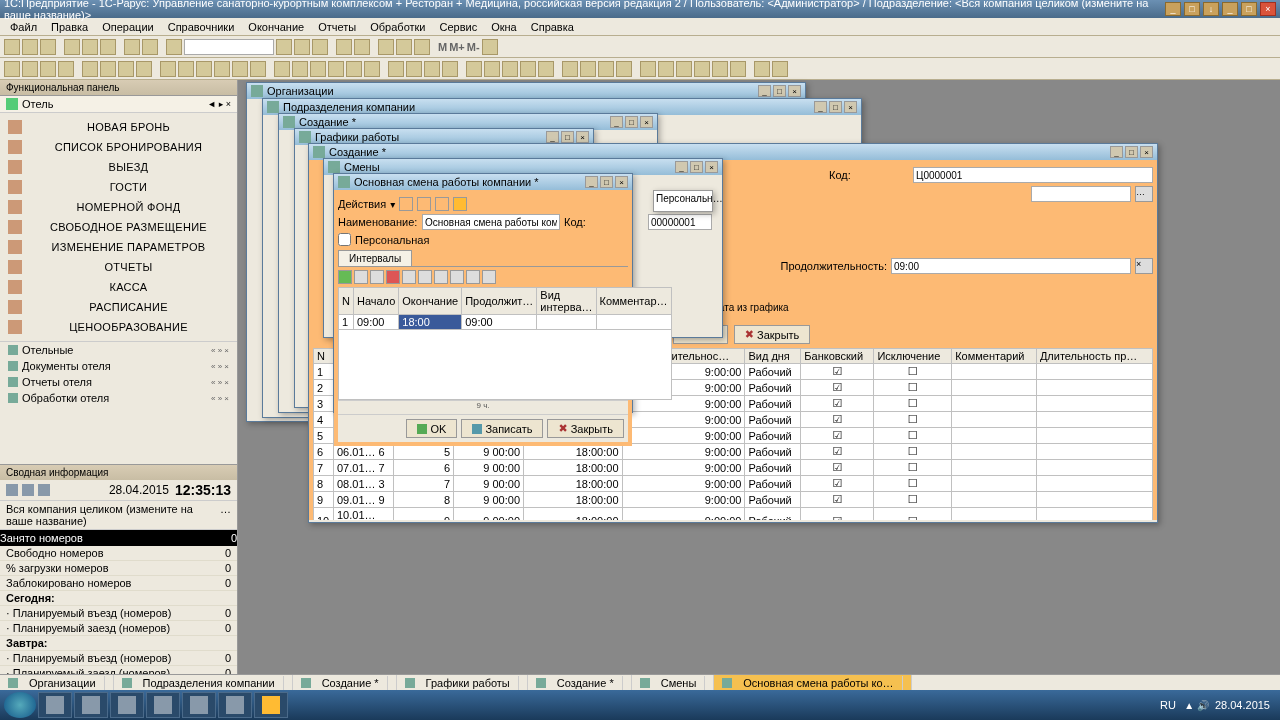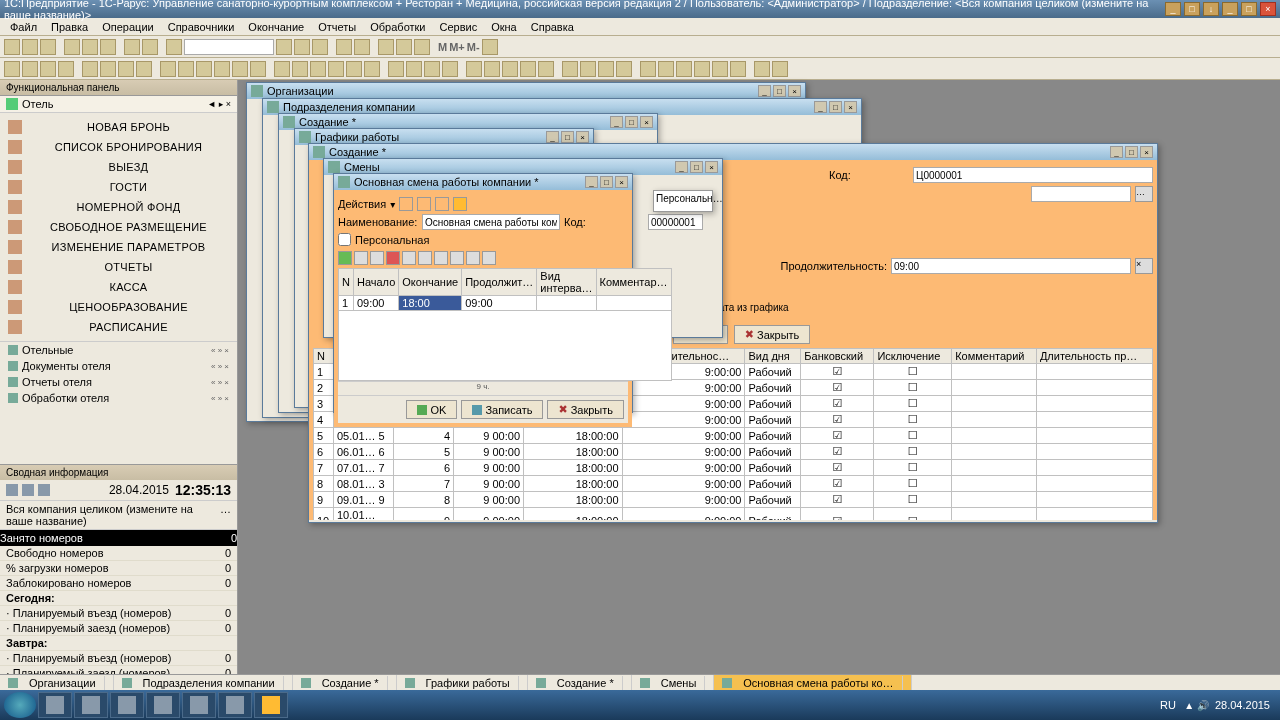--- a/index.html
+++ b/index.html
@@ -230,25 +230,25 @@
         <div class="nav-item">
           <i></i>
           <span>ОТЧЕТЫ</span>
         </div>
         <div class="nav-item">
           <i></i>
           <span>КАССА</span>
         </div>
         <div class="nav-item">
           <i></i>
+          <span>РАСПИСАНИЕ</span>
+        </div>
+        <div class="nav-item">
+          <i></i>
           <span>ЦЕНООБРАЗОВАНИЕ</span>
-        </div>
-        <div class="nav-item">
-          <i></i>
-          <span>РАСПИСАНИЕ</span>
         </div>
       </div>
     <div class="sub-list" id="sub">
         <div class="sub-item">
           <i></i>
           <span>Отельные</span>
           <span class="ar">« » ×</span>
         </div>
         <div class="sub-item">
           <i></i>
@@ -600,25 +600,28 @@
           <span>Действия</span> ▾
           <i style="width:14px;height:14px;border:1px solid #999"></i>
           <i style="width:14px;height:14px;border:1px solid #999"></i>
           <i style="width:14px;height:14px;border:1px solid #999"></i>
           <i style="width:14px;height:14px;border:1px solid #999;background:#fb3"></i>
         </div>
         <div class="field-row">
           <label>Наименование:</label>
           <input type="text" style="width: 150px;" value="Основная смена работы компании">
           <label>Код:</label>
-          <input type="text" style="width: 55px;" value="00000001">
+          <input type="text" style="width: 64px;" value="00000001">
         </div>
         <div class="chk">
             <input type="checkbox" style="">
             <span>Персональная</span>
+          </div>
+        <div class="tab-hdr">
+            <span>Интервалы</span>
           </div>
         <div class="grid-tb">
           <i class="g"></i>
           <i></i>
           <i></i>
           <i class="r"></i>
           <i></i>
             <i></i>
           <i></i>
             <i></i>

